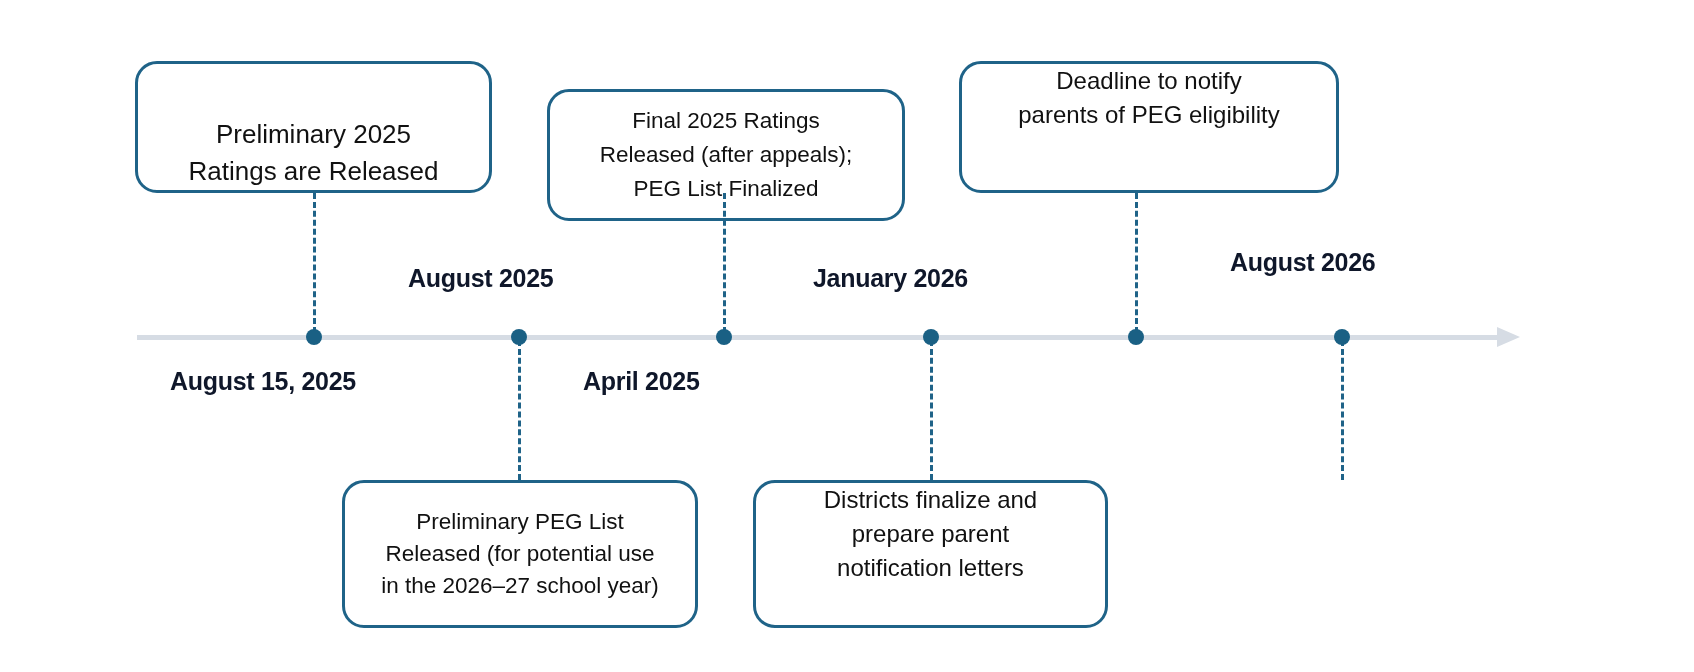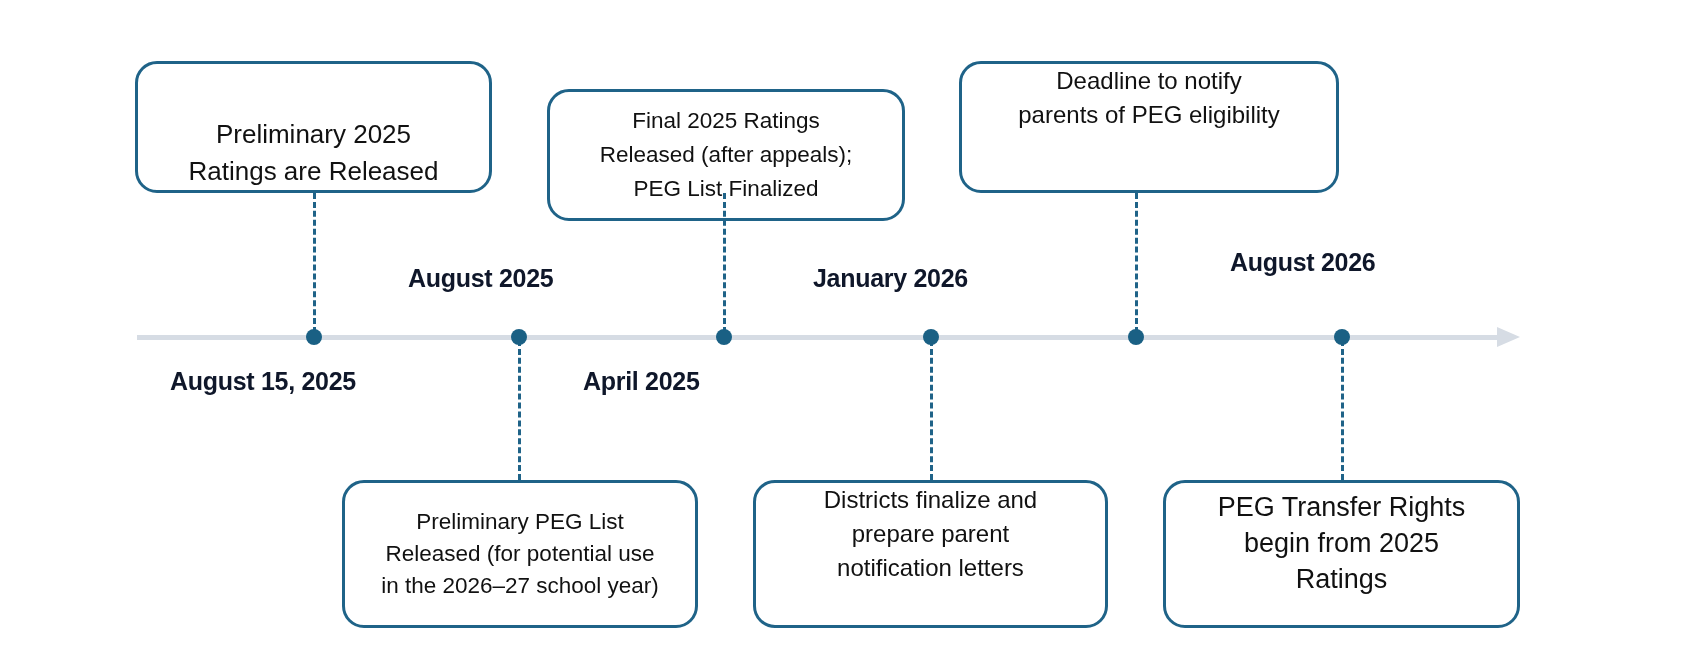--- a/index.html
+++ b/index.html
@@ -45,25 +45,20 @@
   <div class="box bottom" style="left:342px;width:356px;justify-content:center;font-size:22.5px;line-height:32px;">
     <span class="txt">Preliminary PEG List
 Released (for potential use
 in the 2026–27 school year)</span>
   </div>
   <div class="box bottom" style="left:753px;width:355px;justify-content:flex-start;font-size:24px;line-height:34px;">
     <span class="txt">Districts finalize and
 prepare parent
 notification letters</span>
   </div>
-  <div class="box bottom" style="left:1163px;width:357px;justify-content:flex-start;padding-top:6px;font-size:27px;line-height:36px;">
-    <span class="txt">PEG Transfer Rights
-begin from 2025
-Ratings</span>
-  </div>
 
   <div class="dash" style="left:313px;top:193px;height:140px;"></div>
   <div class="dash" style="left:723px;top:193px;height:140px;"></div>
   <div class="dash" style="left:1135px;top:193px;height:140px;"></div>
 
   <div class="dash" style="left:518px;top:340px;height:140px;"></div>
   <div class="dash" style="left:930px;top:340px;height:140px;"></div>
   <div class="dash" style="left:1341px;top:340px;height:140px;"></div>
 
   <div class="dot" style="left:306px;"></div>

